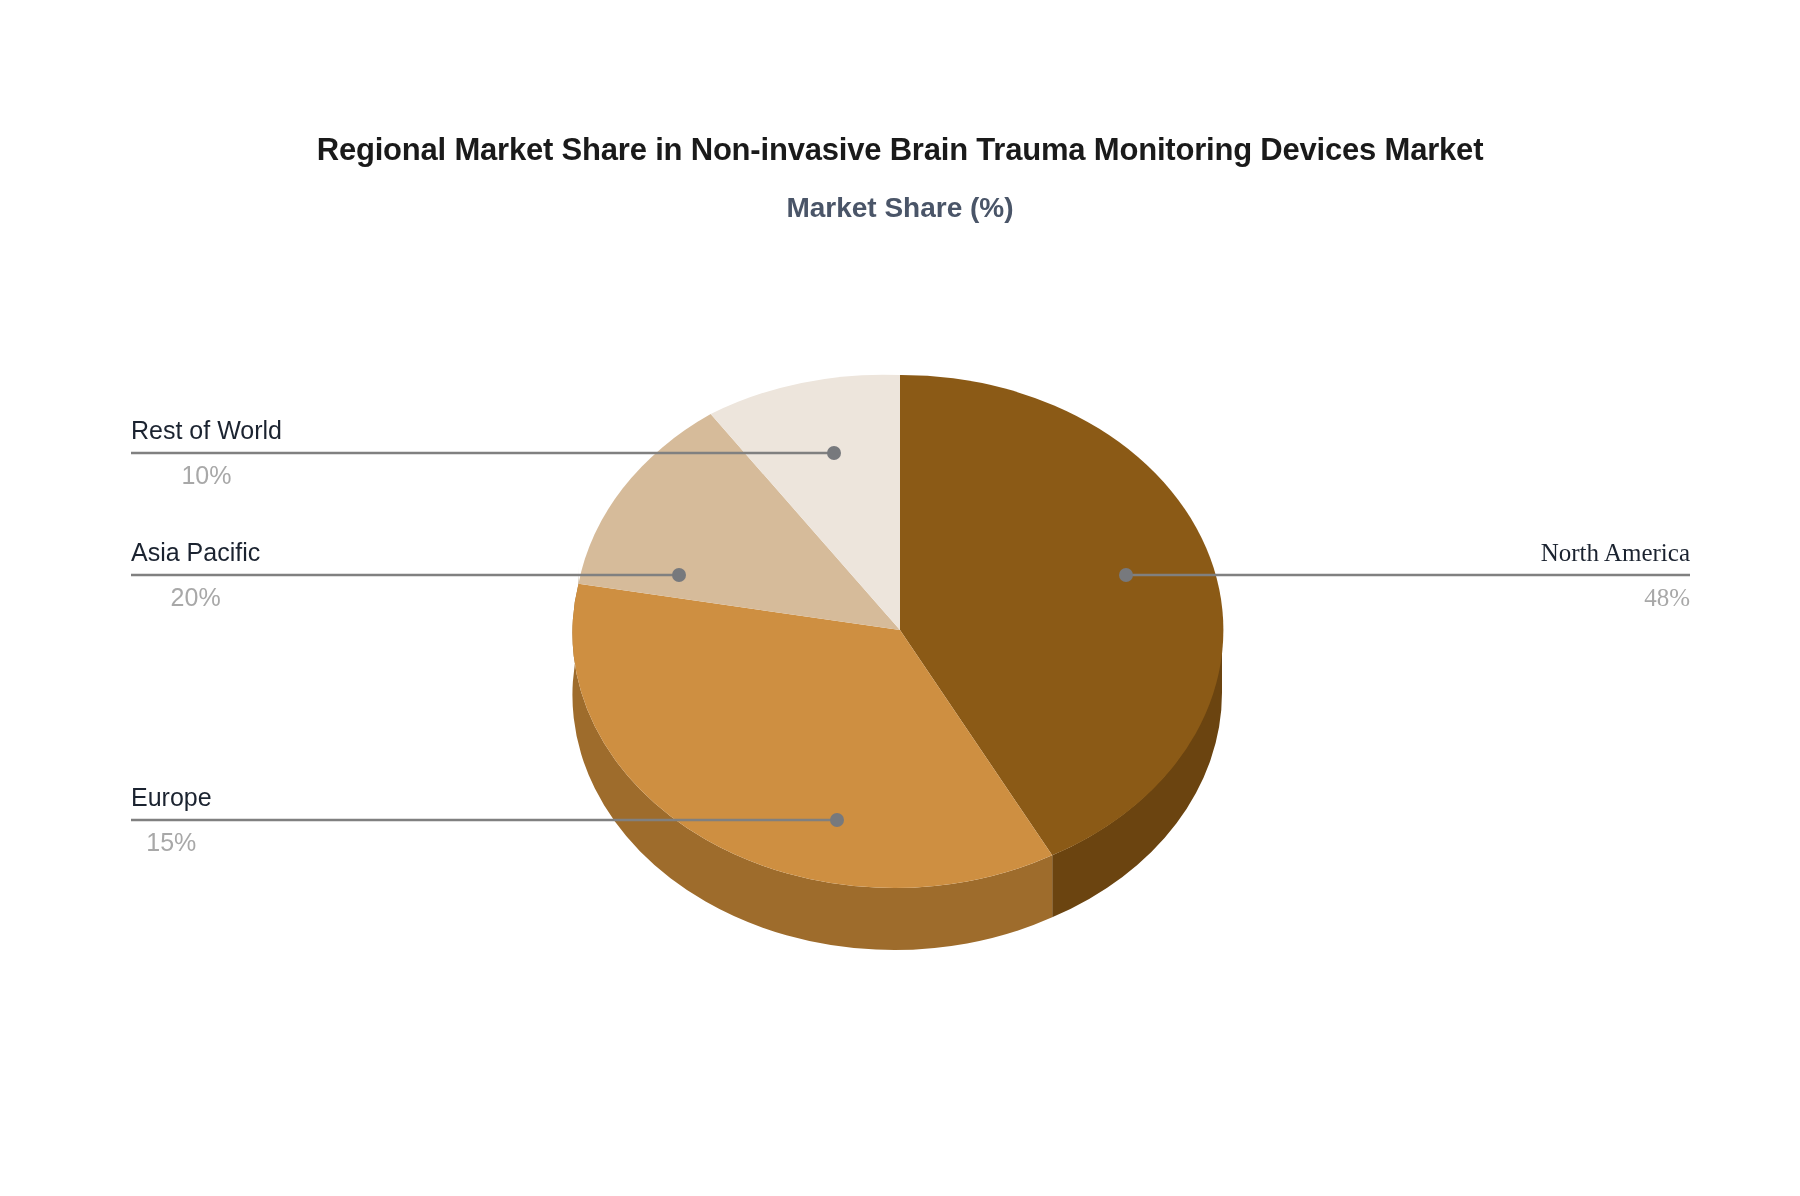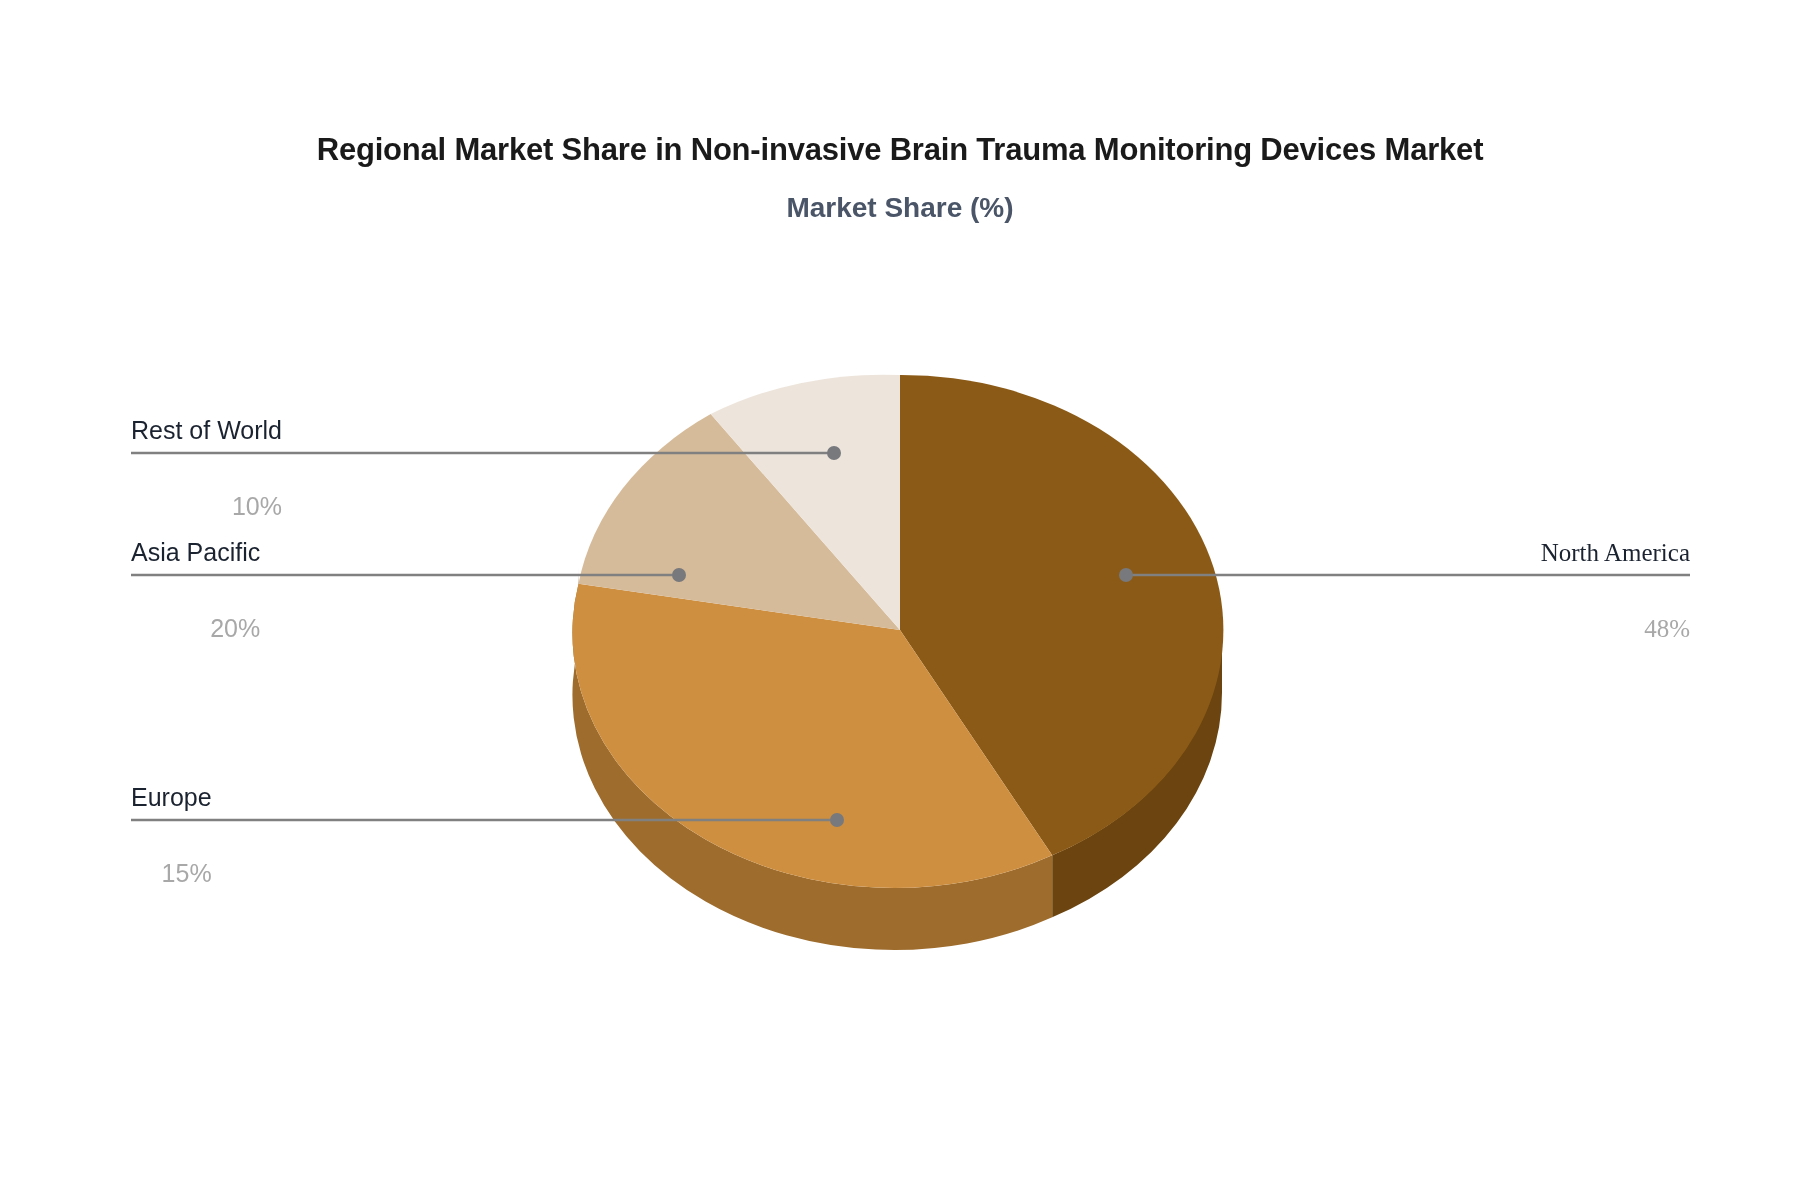--- a/index.html
+++ b/index.html
@@ -57,23 +57,22 @@
   }
   .callout .cat {
     color: #1b2330;
     display: block;
     padding-bottom: 9px;
   }
   .callout .val {
     color: #a8a8a8;
     display: block;
     padding-top: 11px;
-    margin-top: 31px;
   }
-  .callout.left { text-align: right; }
+  .callout.left { text-align: center; }
   .callout.right { text-align: right; font-family: Liberation Serif, serif; }
 
   
   #logo {
     position: absolute;
     left: 1452px;
     top: 1040px;
     width: 210px;
     height: 72px;
   }

